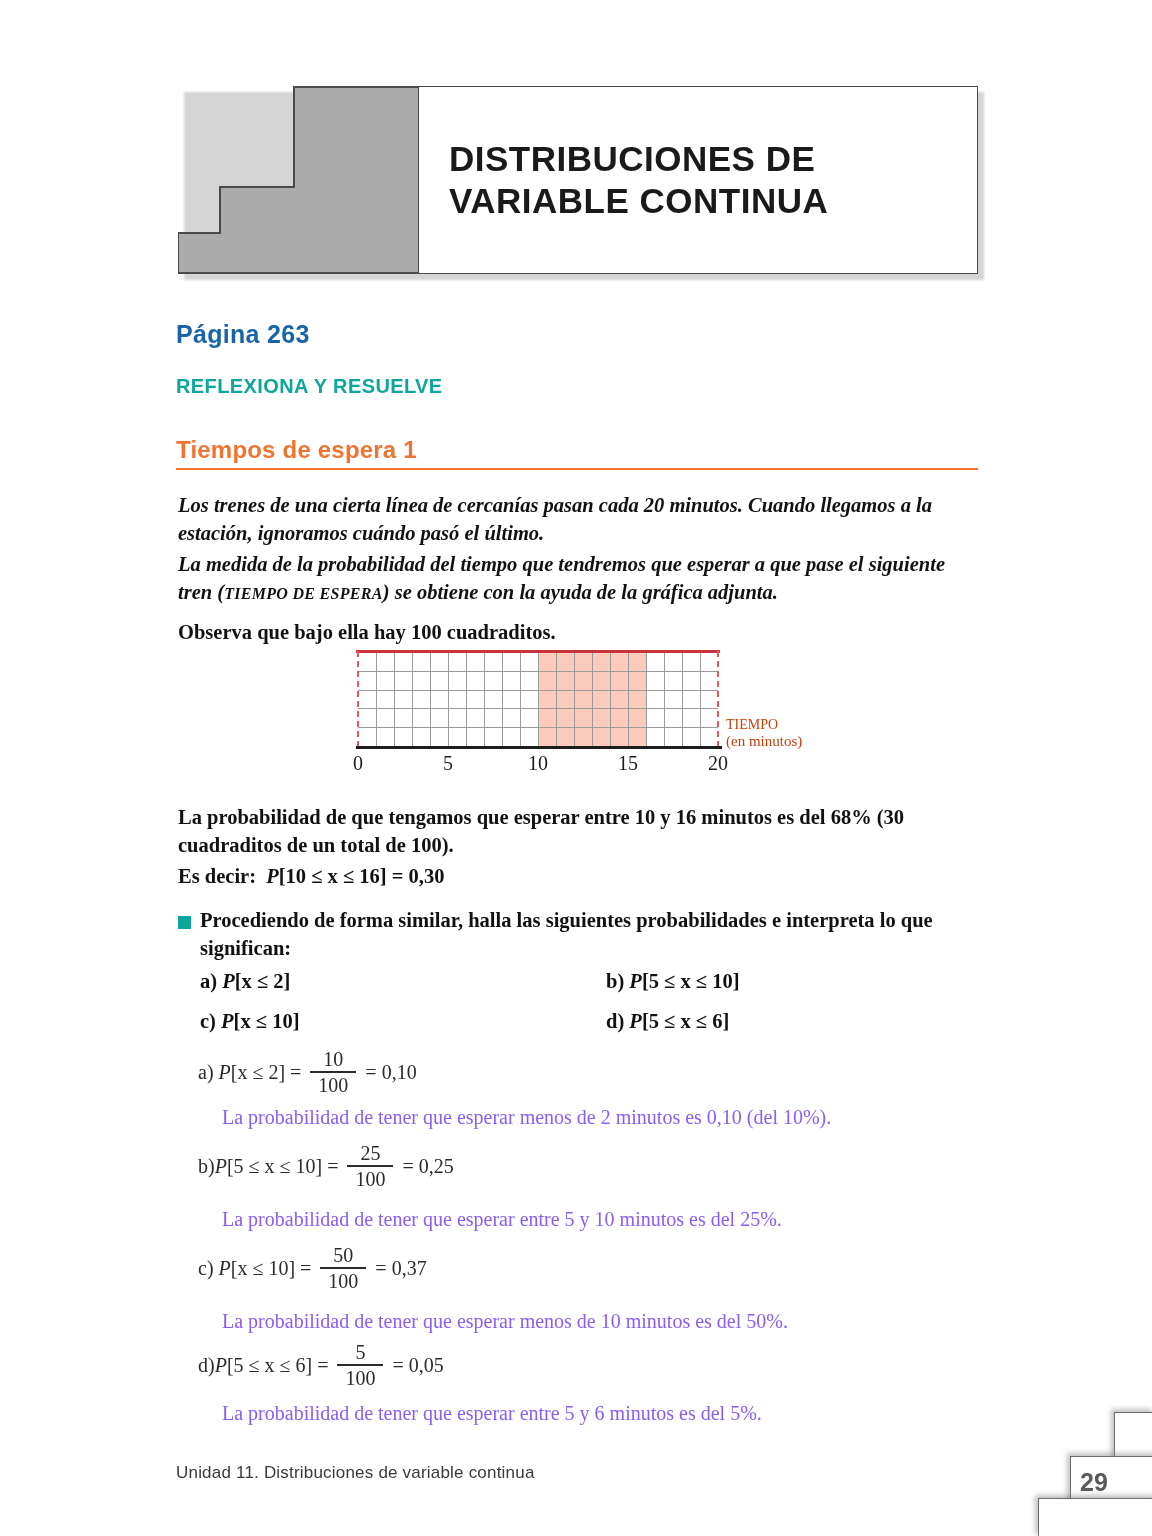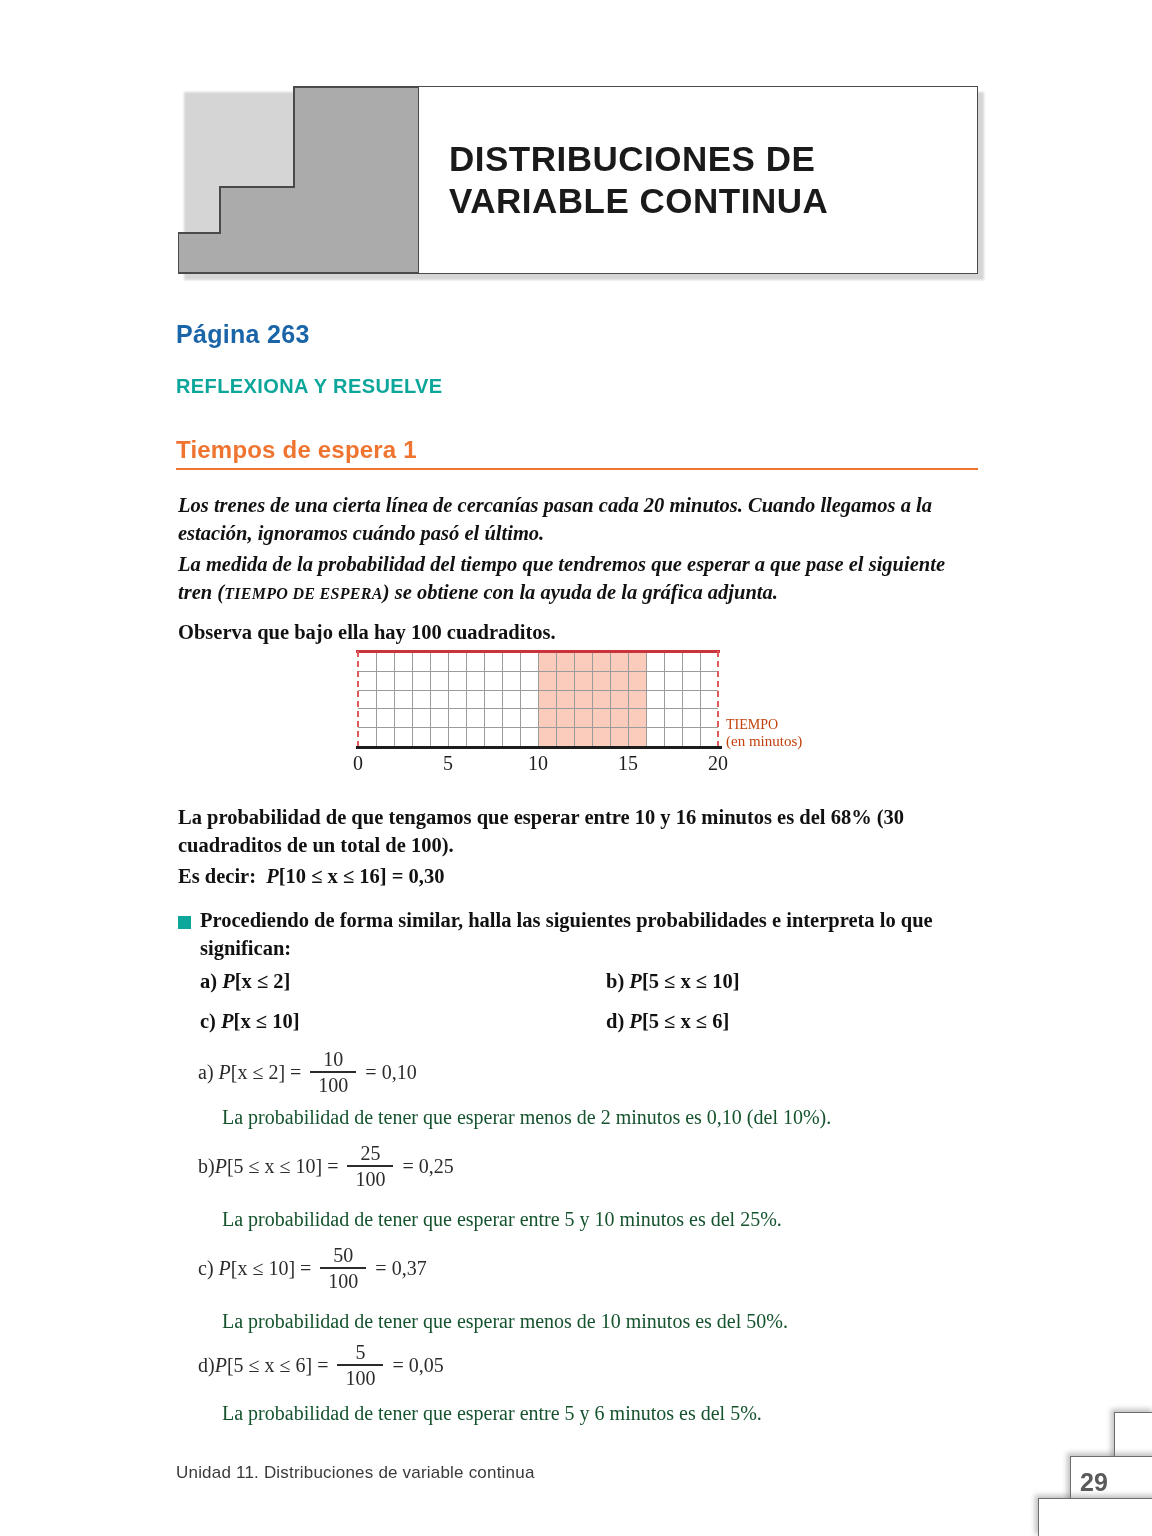--- a/index.html
+++ b/index.html
@@ -304,21 +304,21 @@
     top: -1px;
   }
   .frac .num { font-size: 20px; padding-bottom: 2px; }
   .frac .bar { width: 100%; min-width: 46px; height: 1.5px; background: #2b2b2b; }
   .frac .den { font-size: 20px; padding-top: 2px; }
   .sol-expl {
     position: absolute;
     left: 222px;
     font-family: "Liberation Serif", serif;
     font-size: 20px;
-    color: #14532d;
+    color: #8b5cf6;
     white-space: nowrap;
   }
 
   
   .footer-text {
     position: absolute;
     left: 176px;
     top: 1463px;
     font-family: "Liberation Sans", sans-serif;
     font-size: 17px;

